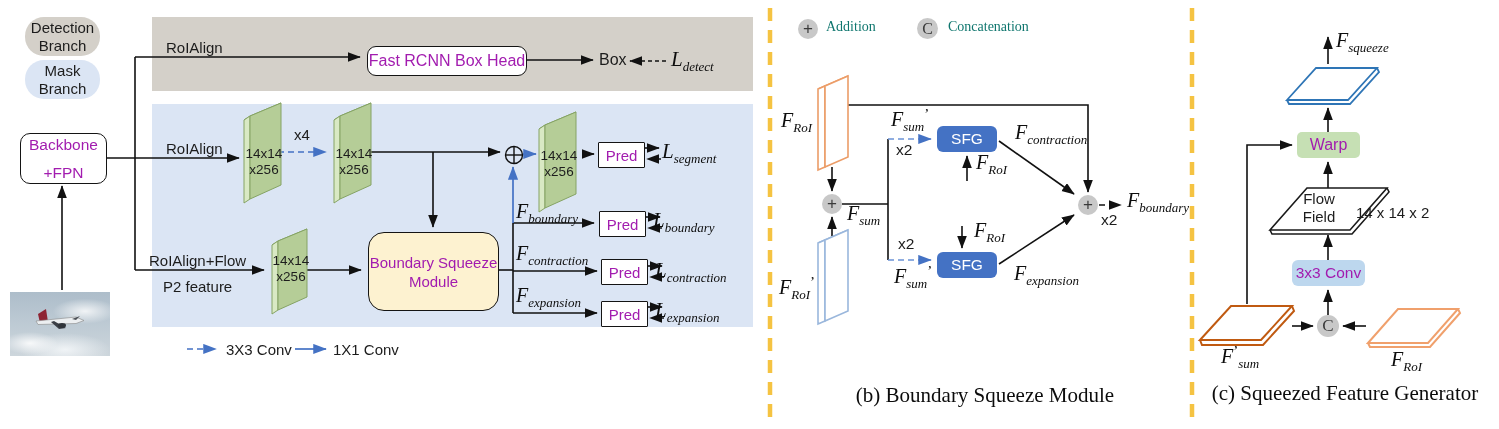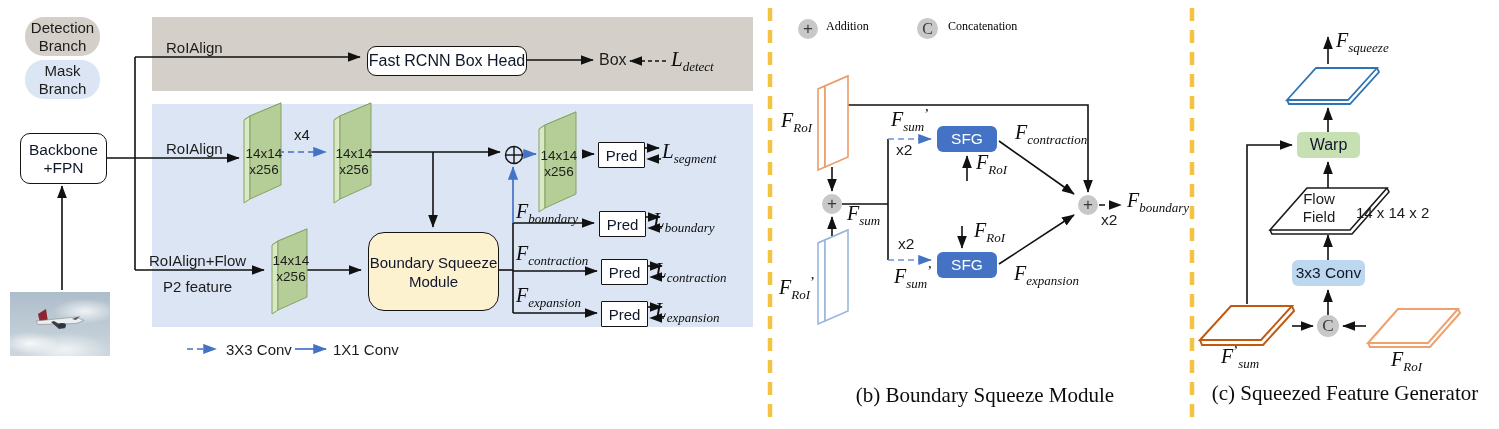--- a/index.html
+++ b/index.html
@@ -5,39 +5,39 @@
   html,body{margin:0;padding:0;background:#fff;}
   .canvas{position:relative;width:1499px;height:429px;background:#ffffff;
           font-family:"Liberation Sans",sans-serif;overflow:hidden;}
   .panel{position:absolute;}
   .lines{position:absolute;left:0;top:0;z-index:2;}
   .lbl{position:absolute;font-size:15px;color:#1c1c1c;white-space:nowrap;z-index:3;}
   .pre{white-space:pre-line;text-align:center;}
   .tag{position:absolute;display:flex;align-items:center;justify-content:center;
        font-size:15px;line-height:18px;color:#1c1c1c;z-index:3;border-radius:19px;}
   .boxnode{position:absolute;background:#fff;border:1.5px solid #141414;
-       display:flex;align-items:center;justify-content:center;color:#0f172a;
+       display:flex;align-items:center;justify-content:center;color:#a21caf;
        text-align:center;z-index:3;}
   .plateText{position:absolute;font-size:13.5px;line-height:16px;color:#1d1d1d;
        text-align:center;z-index:3;}
   .sym{position:absolute;border-radius:50%;background:#c8c8c8;display:flex;
        align-items:center;justify-content:center;color:#3a3a3a;z-index:3;}
   .sym.plus{font-size:17px;font-weight:400;}
   .sym.cc{font-family:"Liberation Serif",serif;font-size:16px;}
   .mvar{position:absolute;font-family:"Liberation Serif",serif;font-style:italic;
        font-size:21px;color:#0d0d0d;white-space:nowrap;z-index:3;}
   .mvar sub{font-size:13px;letter-spacing:0;}
   .mvar .pr{font-size:15px;line-height:0;vertical-align:7px;font-style:normal;}
   .mvar.small{font-size:20px;}
   .serifnote{position:absolute;font-family:"Liberation Serif",serif;font-size:16.5px;
        color:#111;white-space:nowrap;z-index:3;}
   .caption{position:absolute;font-family:"Liberation Serif",serif;font-size:21px;
        color:#0c0c0c;text-align:center;white-space:nowrap;z-index:3;}
-  .legendtxt{position:absolute;font-family:"Liberation Serif",serif;font-size:12px;
-       color:#000000;white-space:nowrap;z-index:3;}
+  .legendtxt{position:absolute;font-family:"Liberation Serif",serif;font-size:14px;
+       color:#0f766e;white-space:nowrap;z-index:3;}
   .photo{position:absolute;left:10px;top:292px;width:100px;height:64px;z-index:3;
        background:
         radial-gradient(40px 16px at 20% 80%, rgba(255,255,255,.85), rgba(255,255,255,0) 70%),
         radial-gradient(46px 18px at 75% 30%, rgba(255,255,255,.8), rgba(255,255,255,0) 70%),
         radial-gradient(60px 22px at 55% 90%, rgba(244,247,249,.9), rgba(255,255,255,0) 75%),
         linear-gradient(180deg,#adbdca 0%,#bcc9d3 45%,#cdd6dc 100%);}
 </style>
 </head>
 <body>
 
@@ -178,21 +178,21 @@
     <g stroke="#c05a11" stroke-width="2" fill="#fff">
       <polygon points="1200,340 1231,306 1292,306 1261,340"></polygon>
       <polyline points="1200,340 1202,345 1263,345 1294,311 1292,306" fill="none"></polyline>
     </g>
     <g stroke="#f0a06c" stroke-width="2" fill="#fff">
       <polygon points="1368,343 1398,309 1458,309 1428,343"></polygon>
       <polyline points="1368,343 1370,347 1430,347 1460,313 1458,309" fill="none"></polyline>
     </g>
   </svg>
 
-  <div class="boxnode pre" style="left:20px;top:133px;width:85px;height:49px;border-radius:10px;font-size:15.5px;line-height:18px;">Backbone
+  <div class="boxnode pre" style="left:20px;top:133px;width:85px;height:49px;border-radius:10px;font-size:15.5px;line-height:28px;">Backbone
 +FPN</div>
 
   <div class="lbl" style="left:166px;top:39px;">RoIAlign</div>
   <div class="lbl" style="left:166px;top:140px;">RoIAlign</div>
   <div class="lbl" style="left:149px;top:252px;">RoIAlign+Flow</div>
   <div class="lbl" style="left:163px;top:278px;">P2 feature</div>
 
   <div class="boxnode" style="left:367px;top:46px;width:158px;height:28px;border-radius:9px;font-size:16px;">Fast RCNN Box Head</div>
 
   <div class="lbl" style="left:599px;top:51px;font-size:16px;">Box</div>

